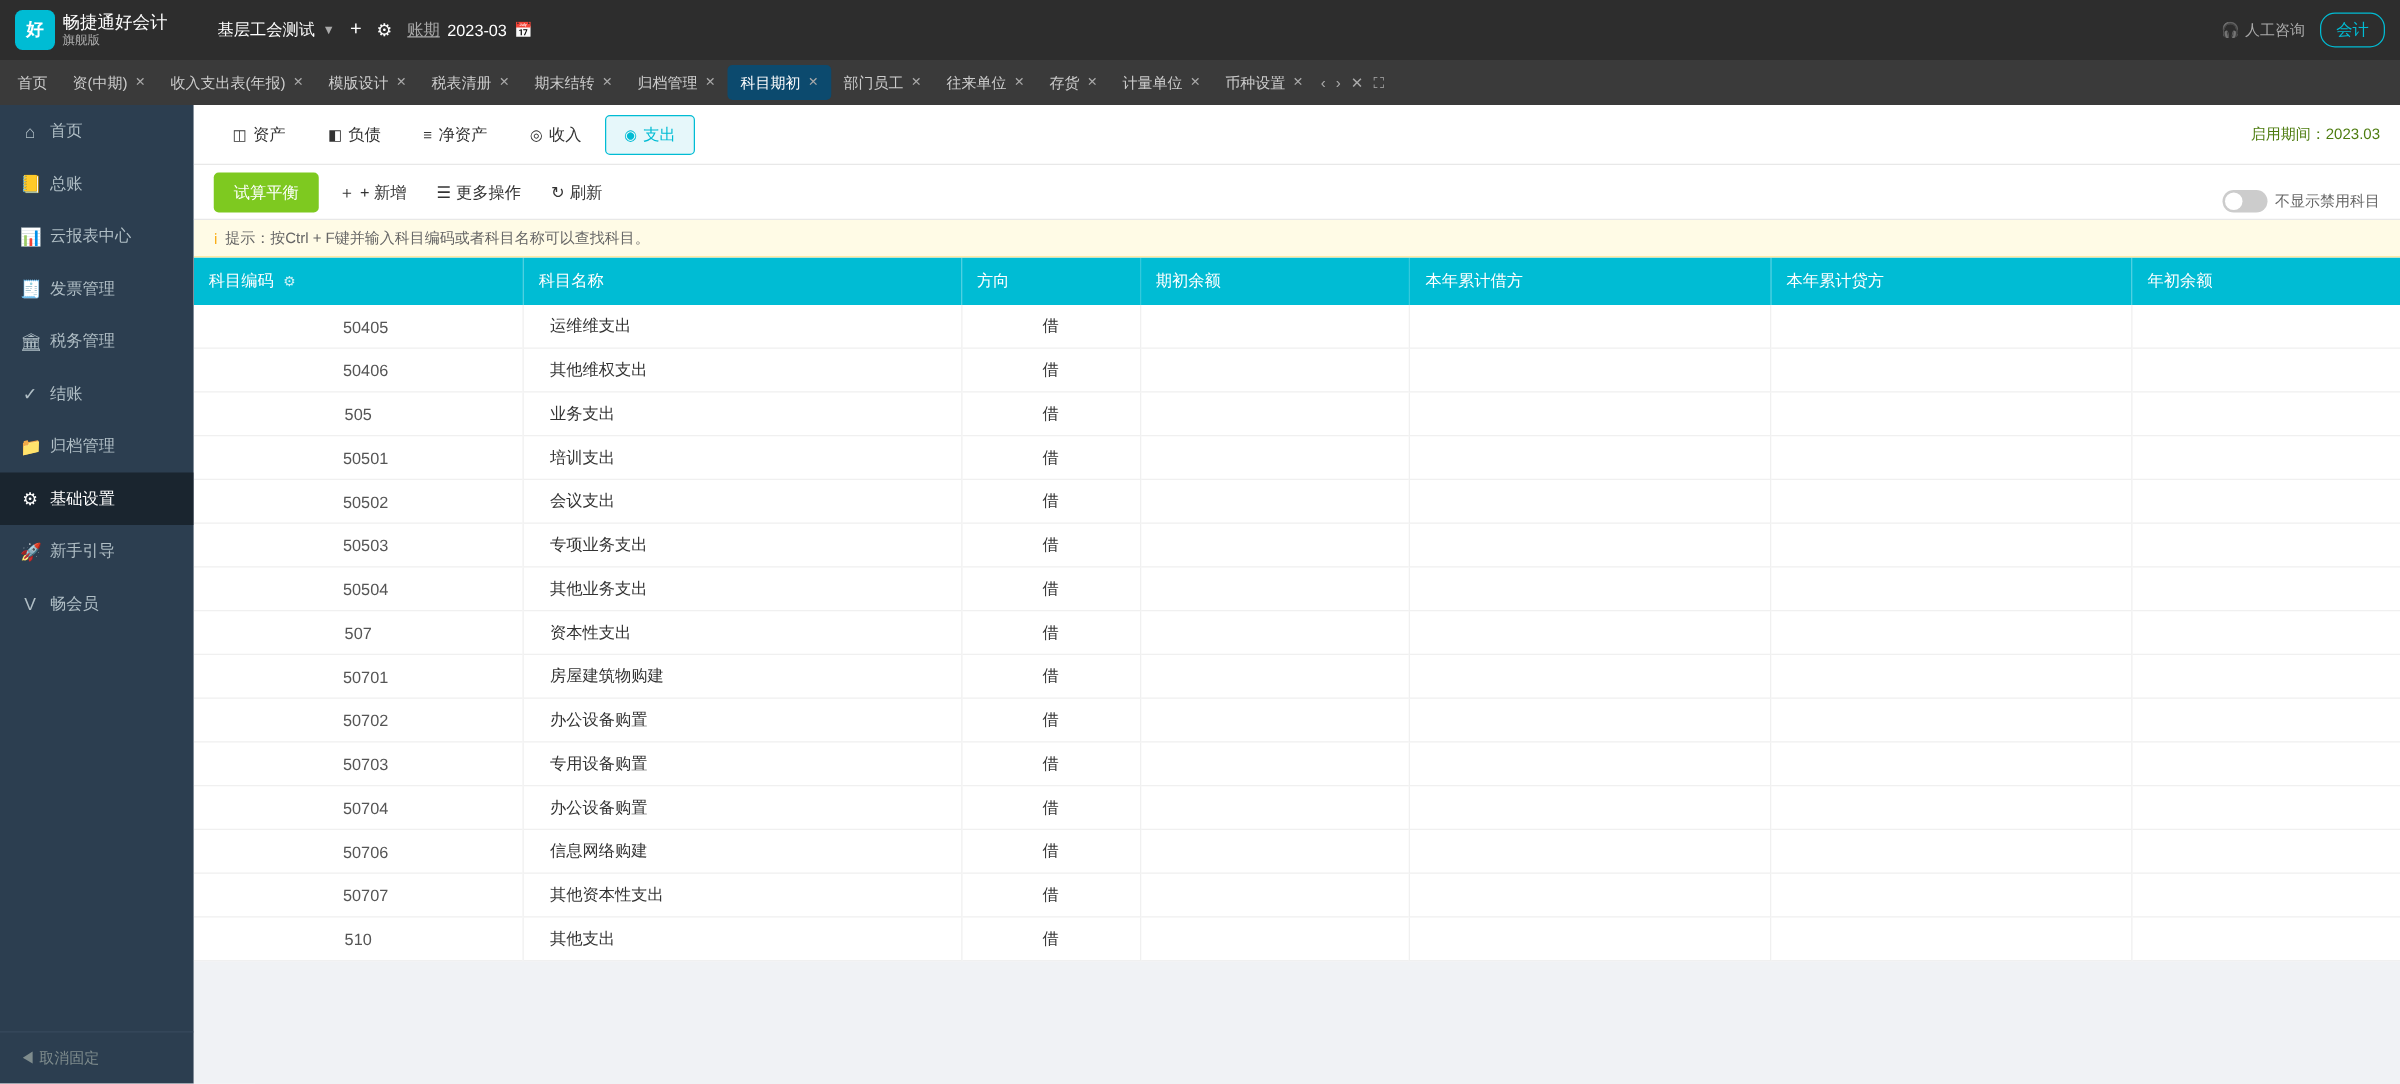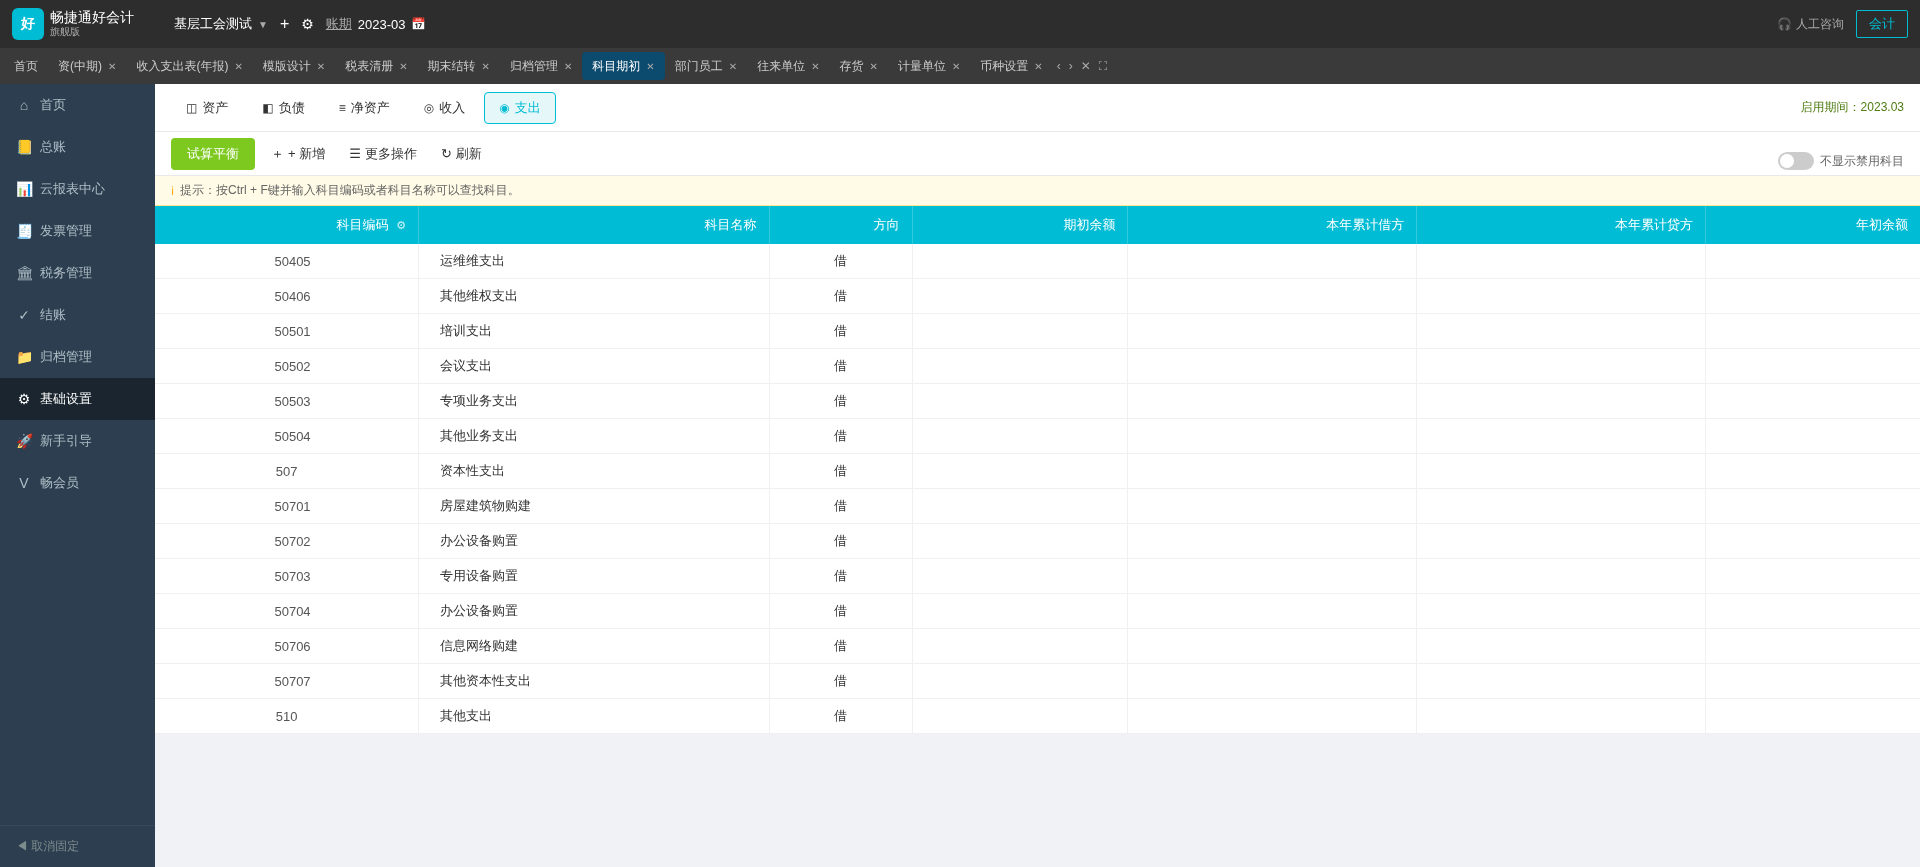--- a/index.html
+++ b/index.html
@@ -86,21 +86,21 @@
       display: flex;
       align-items: center;
       gap: 4px;
       cursor: pointer;
     }
     .account-btn {
       border: 1px solid #00bcd4;
       color: #00bcd4;
       background: transparent;
       padding: 4px 12px;
-      border-radius: 2px;
+      border-radius: 12px;
       font-size: 13px;
       cursor: pointer;
     }
 
     
     .tab-bar {
       background: #3a3a3a;
       height: 36px;
       display: flex;
       align-items: center;
@@ -309,21 +309,21 @@
       background: white;
     }
     thead tr {
       background: #00bcd4;
       color: white;
     }
     thead th {
       padding: 10px 12px;
       font-weight: normal;
       font-size: 13px;
-      text-align: right;
+      text-align: left;
       border-right: 1px solid rgba(255,255,255,0.2);
       white-space: nowrap;
     }
     thead th:last-child { border-right: none; }
     tbody tr {
       border-bottom: 1px solid #f0f0f0;
       transition: background 0.15s;
     }
     tbody td {
       padding: 8px 12px;
@@ -575,20 +575,29 @@
             </tr>
             <tr class="child-row">
               <td>50406</td>
               <td>其他维权支出</td>
               <td>借</td>
               <td></td>
               <td></td>
               <td></td>
               <td></td>
             </tr>
+            <tr class="parent-row">
+              <td>505</td>
+              <td>业务支出</td>
+              <td>借</td>
+              <td></td>
+              <td></td>
+              <td></td>
+              <td></td>
+            </tr>
             <tr class="child-row">
               <td>50501</td>
               <td>培训支出</td>
               <td>借</td>
               <td></td>
               <td></td>
               <td></td>
               <td></td>
             </tr>
             <tr class="child-row">

